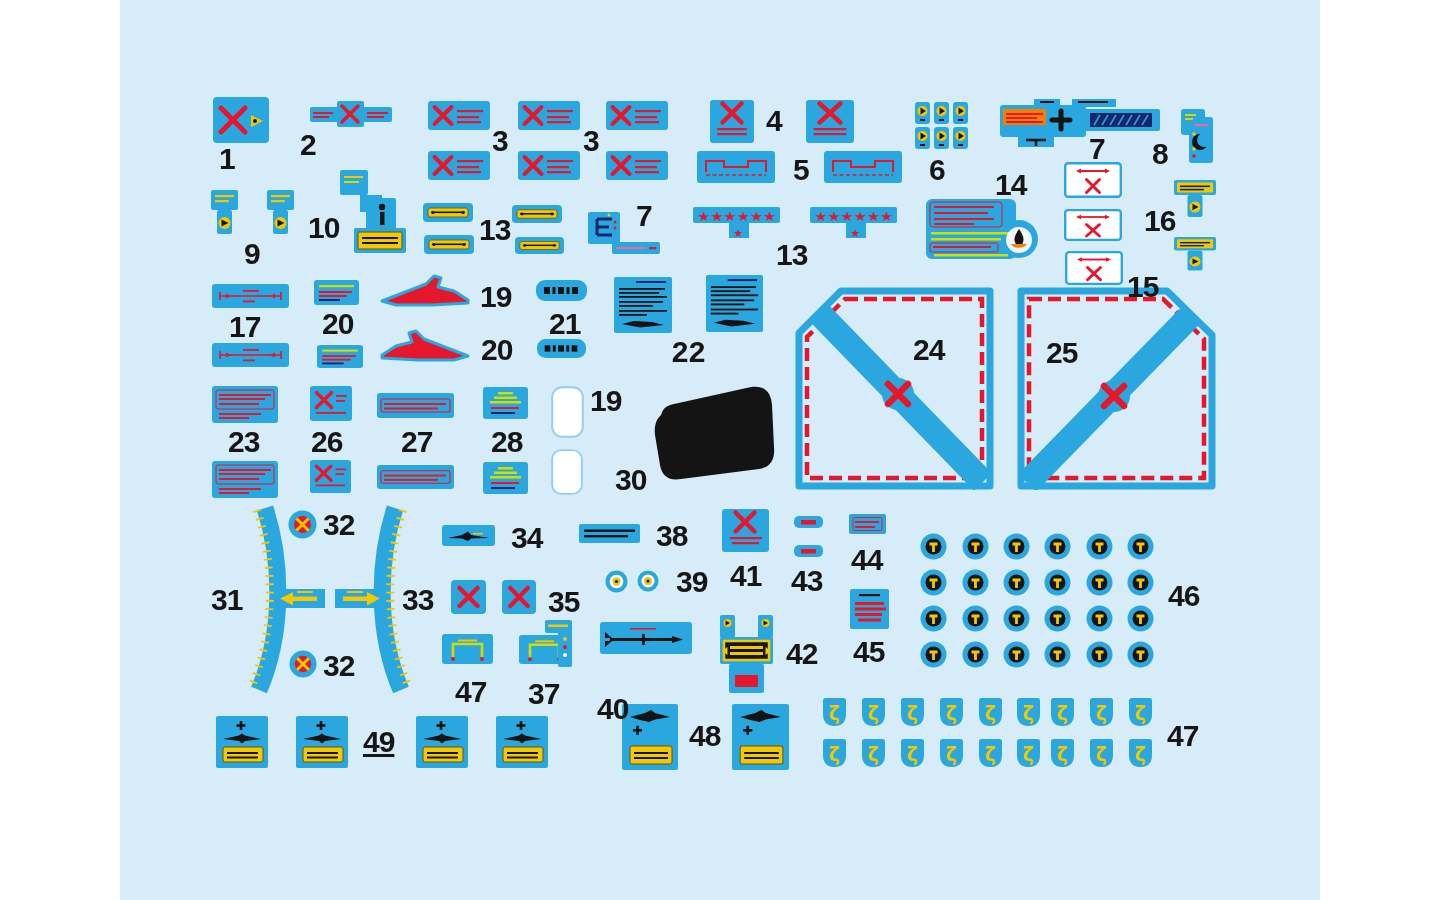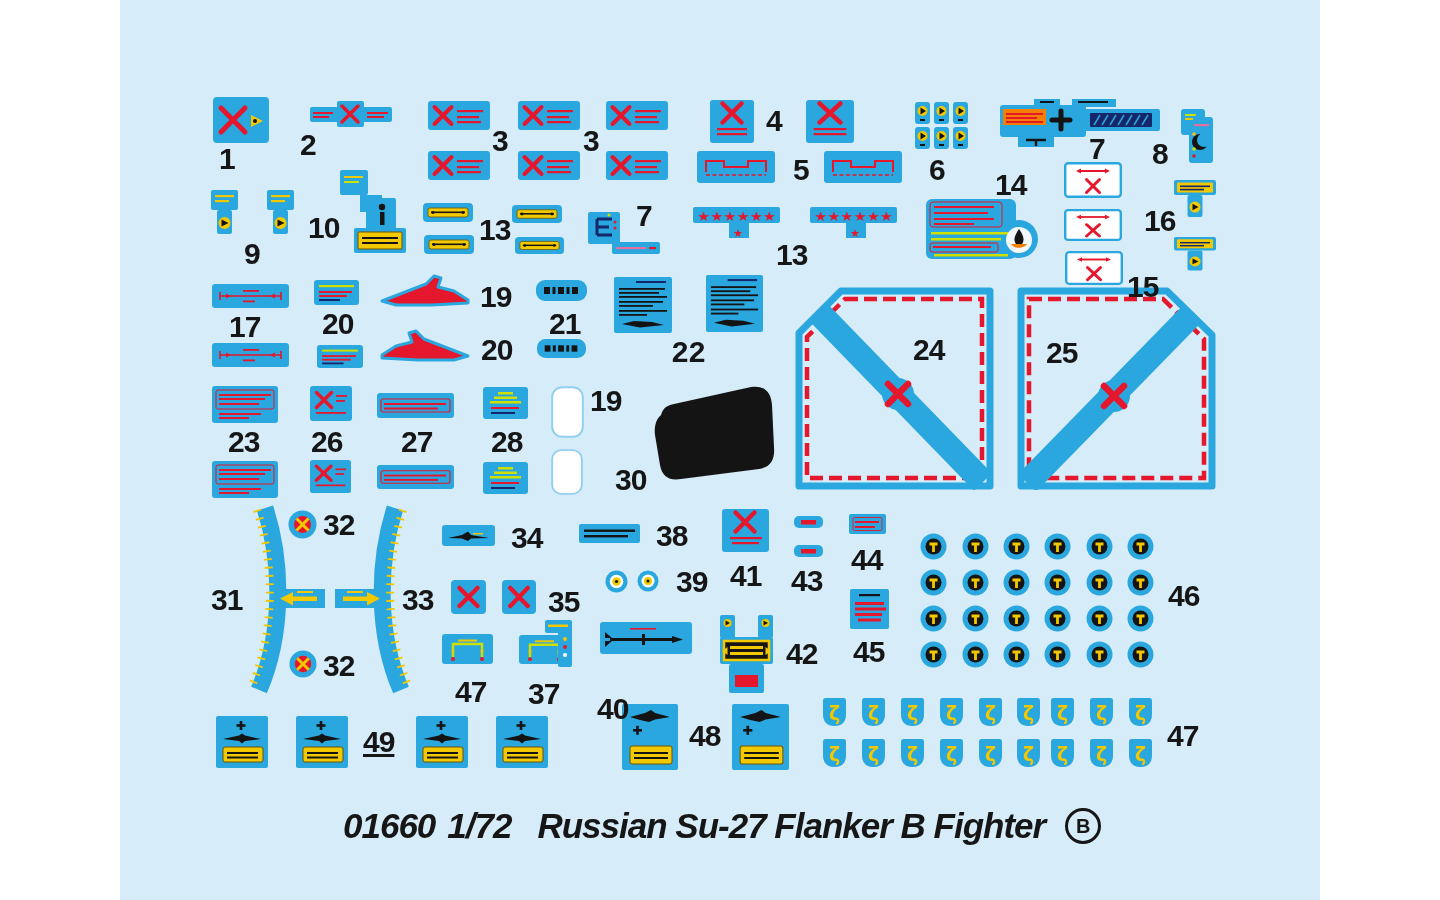--- a/index.html
+++ b/index.html
@@ -18,26 +18,20 @@
   #caption .sp-scale{margin-right:26px;}
   .badge{font-style:normal;letter-spacing:0;width:30px;height:30px;border:3px solid #161616;
          border-radius:50%;display:flex;align-items:center;justify-content:center;
          font-size:20px;margin-left:20px;flex:0 0 auto;}
 </style>
 </head>
 <body>
 
 <div id="stage" style="background: rgb(255, 255, 255);">
   <div id="sheet" style="left: 120px; width: 1200px; background: rgb(214, 236, 248);"></div>
-  <div id="caption">
-    <span class="sp-code">01660</span>
-    <span class="sp-scale">1/72</span>
-    <span>Russian Su-27 Flanker B Fighter</span>
-    <span class="badge">B</span>
-  </div>
 <div class="dec" style="left: 213px; top: 97px; width: 56px; height: 46px;">
       <svg viewBox="0 0 56 46" preserveAspectRatio="none">
         <rect x="0" y="0" width="56" height="46" fill="#2aa7df" rx="4"></rect>
         <path d="M8 11L32 35M32 11L8 35" stroke="#e5172d" stroke-width="5" stroke-linecap="round" fill="none"></path>
         <path d="M38,18 l12,6 l-12,6 z" fill="#f2c800"></path>
         <circle cx="42" cy="24" r="2" fill="#141414"></circle>
       </svg>
     </div>
     <div class="dec" style="left: 310px; top: 101px; width: 82px; height: 26px;">
       <svg viewBox="0 0 82 26" preserveAspectRatio="none">

